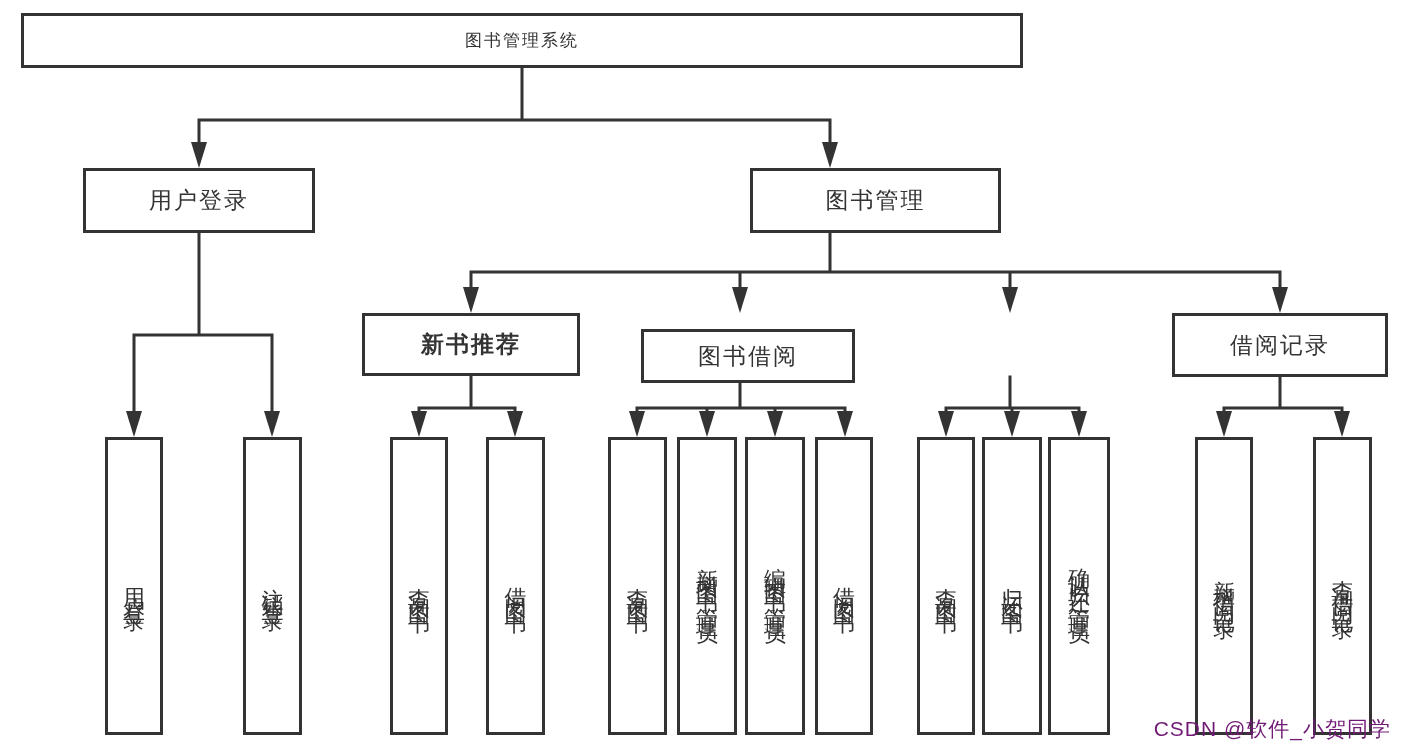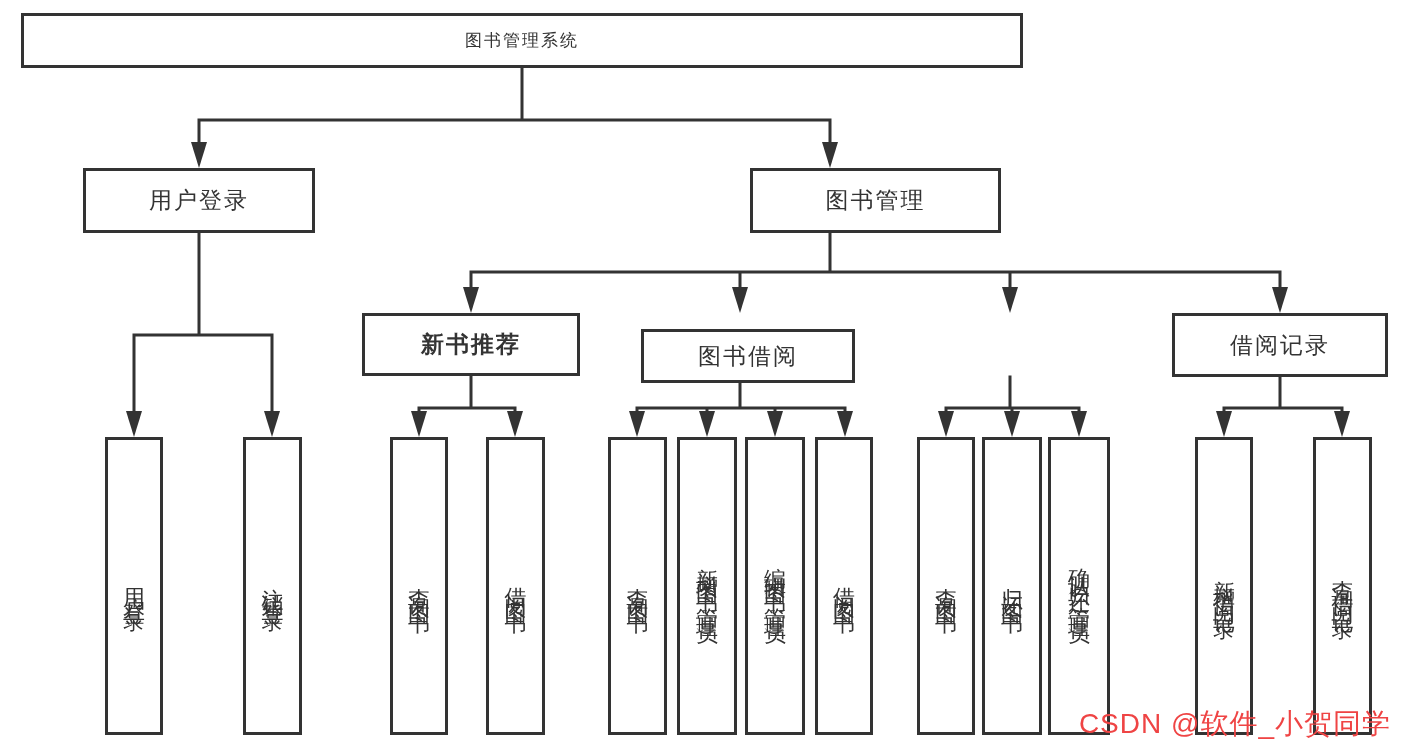--- a/index.html
+++ b/index.html
@@ -70,22 +70,22 @@
   #n-l-query3      { left: 917px;  width: 58px; }
   #n-l-return      { left: 982px;  width: 60px; }
   #n-l-confirm     { left: 1048px; width: 62px; }
   #n-l-add-rec     { left: 1195px; width: 58px; }
   #n-l-query-rec   { left: 1313px; width: 59px; }
 
   .watermark {
     position: absolute;
     right: 14px;
     bottom: 4px;
-    font-size: 28px;
-    color: #ef4444;
+    font-size: 21px;
+    color: #701a75;
     letter-spacing: 1px;
     white-space: nowrap;
   }
 </style>
 </head>
 <body>
 
 <div class="canvas">
 
   <svg class="connectors" viewBox="0 0 1405 747" xmlns="http://www.w3.org/2000/svg">

